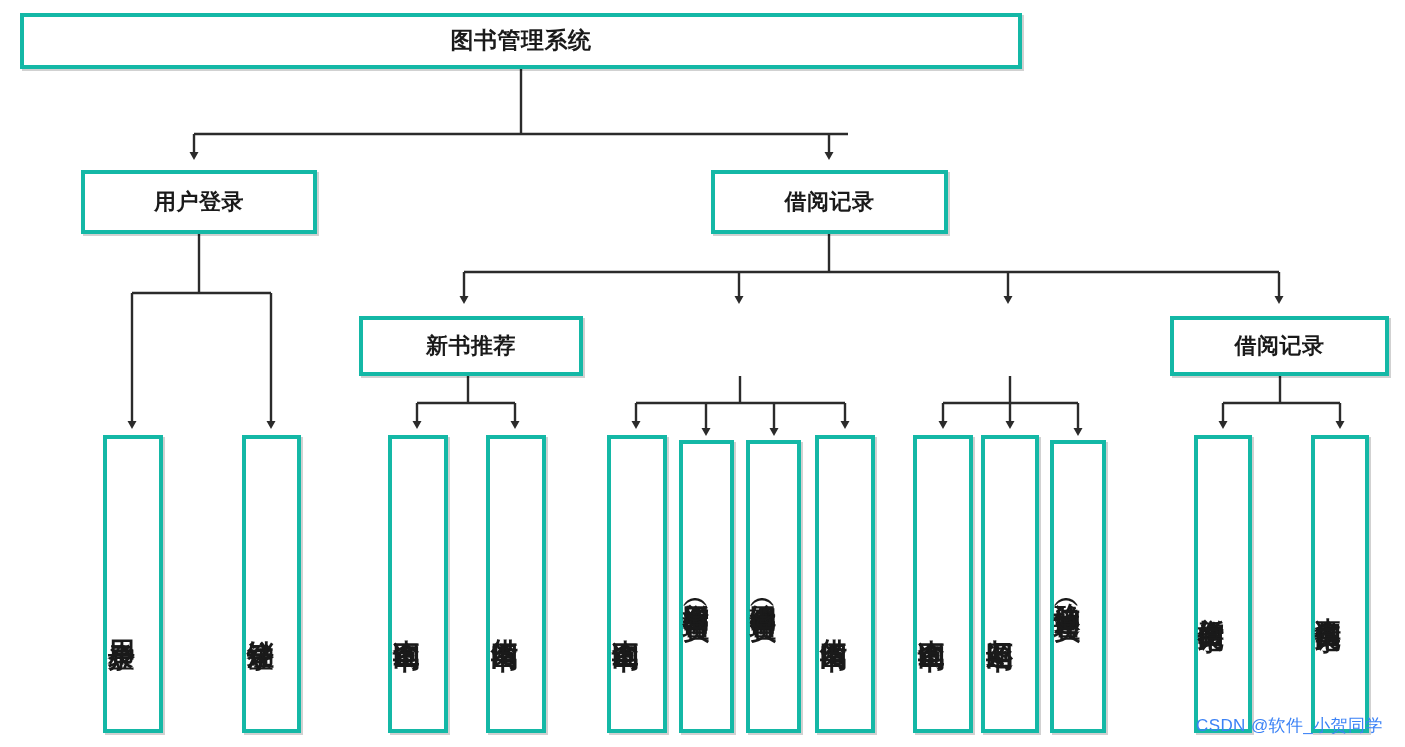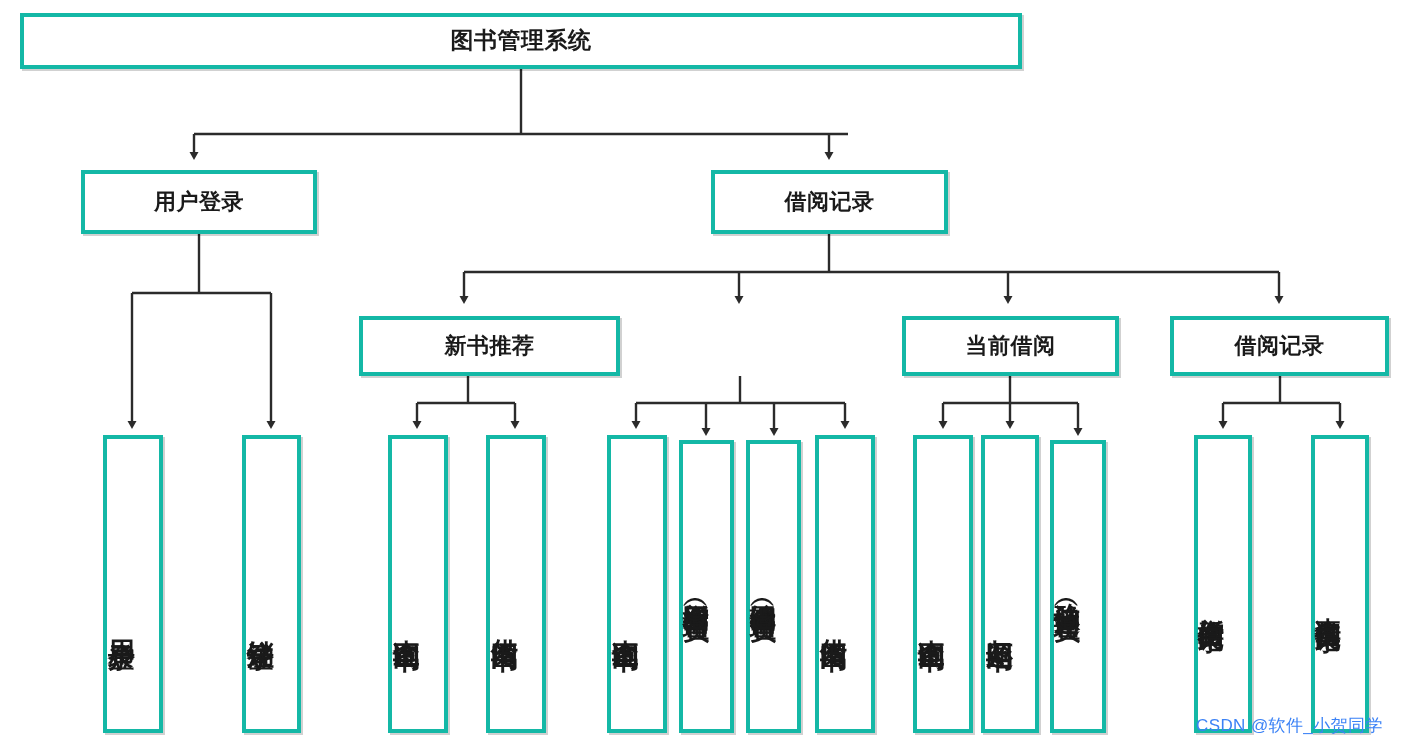--- a/index.html
+++ b/index.html
@@ -140,28 +140,25 @@
   </div>
 
   <div class="node horizontal" style="left:81px; top:170px; width:236px; height:64px;">
     <span class="node-label">用户登录</span>
   </div>
 
   <div class="node horizontal" style="left:711px; top:170px; width:237px; height:64px;">
     <span class="node-label">借阅记录</span>
   </div>
 
-  <div class="node horizontal" style="left:359px; top:316px; width:261px; height:60px;">
+  <div class="node horizontal" style="left:359px; top:316px; width:224px; height:60px;">
     <span class="node-label">新书推荐</span>
   </div>
 
 
-  <div class="node horizontal" style="left:902px; top:316px; width:217px; height:60px;">
-    <span class="node-label">当前借阅</span>
-  </div>
 
   <div class="node horizontal" style="left:1170px; top:316px; width:219px; height:60px;">
     <span class="node-label">借阅记录</span>
   </div>
 
   <div class="node vertical" style="left:103px; top:435px; width:60px; height:298px; padding-top:76px;">
     <span class="node-label">用户登录</span>
   </div>
 
   <div class="node vertical" style="left:242px; top:435px; width:59px; height:298px; padding-top:76px;">

